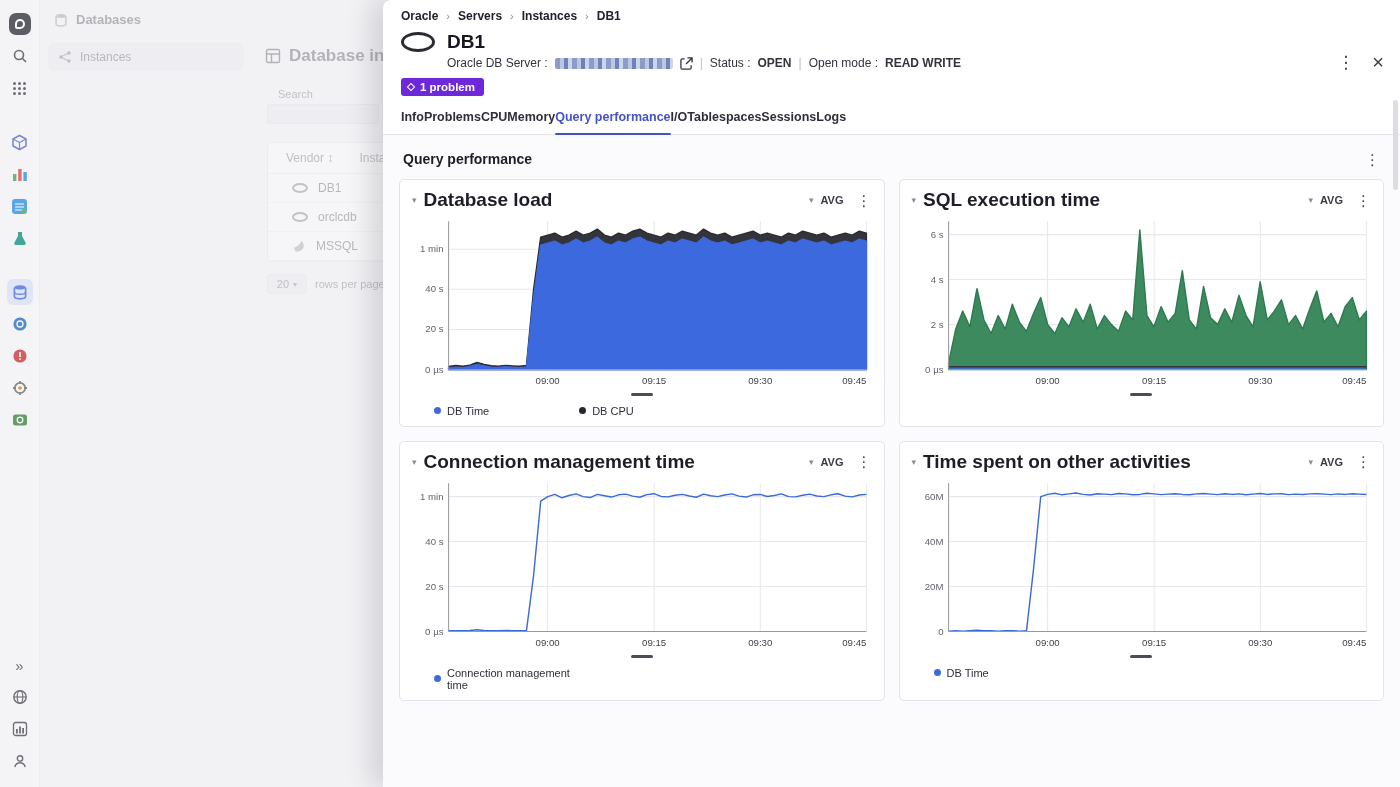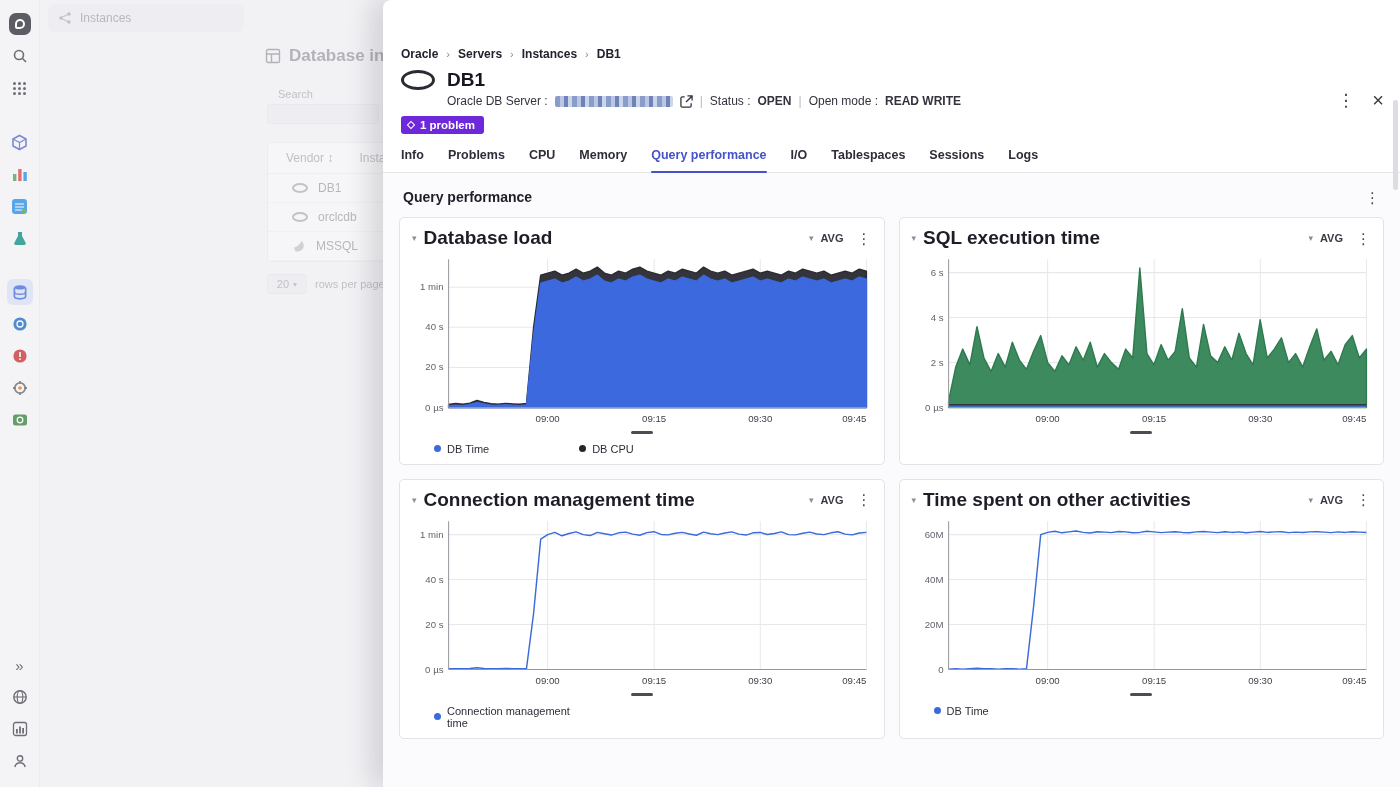--- a/index.html
+++ b/index.html
@@ -27,37 +27,37 @@
   .bg-search { margin-left:15px; width:112px; height:20px; background:#e7e7ec; border:1px solid #d9d9e0; border-radius:3px; }
   .bg-table { margin:18px 0 0 15px; width:360px; border:1px solid #e2e2e8; border-radius:4px; background:#fff; font-size:12px; }
   .bg-table .thr { display:flex; gap:26px; padding:8px 10px 8px 18px; color:#55555f; border-bottom:1px solid #e6e6ec; }
   .bg-table .tr { display:flex; align-items:center; gap:10px; padding:7px 10px 7px 24px; border-bottom:1px solid #eeeef2; color:#3a3a46; cursor:pointer; }
   .oracle-oval { width:16px; height:10px; border:2px solid #60606a; border-radius:50%; display:inline-block; }
   .bg-pager { display:flex; align-items:center; gap:8px; margin:12px 0 0 15px; font-size:11px; color:#55555f; }
   .bg-select { width:40px; height:20px; background:#e7e7ec; border:1px solid #d9d9e0; border-radius:3px; display:flex; align-items:center; justify-content:center; gap:4px; font-size:11px; cursor:pointer; }
 
   
   .panel { position:absolute; left:383px; top:0; width:1017px; height:787px; background:#fff; z-index:10; border-radius:8px 0 0 8px; box-shadow:-10px 0 28px rgba(20,20,40,.16); display:flex; flex-direction:column; }
-  .crumbs { padding:9px 18px 2px; font-size:12px; display:flex; gap:8px; align-items:center;margin-top:38px; }
+  .crumbs { padding:9px 18px 2px; font-size:12px; display:flex; gap:8px; align-items:center; }
   .crumbs .c { font-weight:600; color:#22222e; cursor:pointer; }
   .crumbs .sep { color:#8a8a95; font-size:11px; }
   .p-head { padding:6px 18px 0; position:relative; }
   .p-title-row { display:flex; align-items:center; gap:12px; }
   .oracle-logo { width:34px; height:20px; border:3.5px solid #2b2b33; border-radius:50%; }
   .p-title { font-size:19px; font-weight:700; color:#17171f; }
   .p-sub { margin:3px 0 0 46px; display:flex; align-items:center; gap:7px; font-size:12px; color:#33333e; }
   .p-sub b { font-weight:700; }
   .redacted { display:inline-block; width:118px; height:11px; border-radius:2px; background:repeating-linear-gradient(90deg,#8a9cc8 0 5px,#bcc6e2 5px 9px,#6f83b8 9px 13px,#ccd4ea 13px 17px); filter:blur(.5px); }
   .pipe { color:#b9b9c2; }
   .ext-link { width:13px; height:13px; cursor:pointer; }
   .badge { margin:8px 0 0 0; display:inline-flex; align-items:center; gap:6px; background:#6d28d9; color:#fff; font-size:11.5px; font-weight:600; padding:3px 9px 3px 7px; border-radius:3px; cursor:pointer; }
   .badge .diamond { width:6px; height:6px; border:1.5px solid #fff; transform:rotate(45deg); display:inline-block; }
   .p-actions { position:absolute; right:16px; top:26px; display:flex; gap:18px; align-items:center; }
   .p-actions span { font-size:17px; color:#3a3a44; cursor:pointer; }
-  .tabs { display:flex; gap:24px; padding:14px 18px 0; border-bottom:1px solid #e4e4e9; }
+  .tabs { display:flex; padding:14px 18px 0; border-bottom:1px solid #e4e4e9; }
   .tab { font-size:12.5px; font-weight:600; color:#2e2e3a; padding-bottom:10px; cursor:pointer; position:relative; white-space:nowrap; }
   .tab.active { color:#4552c9; }
   .tab.active::after { content:""; position:absolute; left:0; right:0; bottom:-1px; height:2.5px; background:#4552c9; border-radius:2px; }
   .p-body { flex:1; background:#fbfbfd; padding:14px 16px 10px; overflow:hidden; }
   .sec-head { display:flex; align-items:center; justify-content:space-between; padding:2px 4px 12px; }
   .sec-title { font-size:14px; font-weight:700; color:#1d1d27; }
   .kebab { font-size:15px; color:#4a4a55; cursor:pointer; line-height:1; }
   .cards { display:grid; grid-template-columns:1fr 1fr; gap:14px; }
   .card { background:#fff; border:1px solid #e2e2e8; border-radius:5px; padding:9px 12px 7px; }
   .card-head { display:flex; align-items:center; gap:7px; }
@@ -188,20 +188,27 @@
     <div class="ricon">
       <svg width="16" height="16" viewBox="0 0 16 16">
           <circle cx="8" cy="5.4" r="2.7" fill="none" stroke="#3c3c46" stroke-width="1.4"></circle>
           <path d="M2.8 14c.7-2.8 2.8-4.2 5.2-4.2s4.5 1.4 5.2 4.2" fill="none" stroke="#3c3c46" stroke-width="1.4"></path>
         </svg>
     </div>
   </div>
 </div>
 
 <div class="bg-nav">
+  <div class="hd">
+    <svg width="14" height="14" viewBox="0 0 16 16">
+        <ellipse cx="8" cy="3.4" rx="5.6" ry="2.2" fill="#7a7a85"></ellipse>
+        <path d="M2.4 3.4v9.2c0 1.2 2.5 2.2 5.6 2.2s5.6-1 5.6-2.2V3.4" fill="none" stroke="#7a7a85" stroke-width="1.7"></path>
+      </svg>
+    <span>Databases</span>
+  </div>
   <div class="item active">
     <svg width="14" height="14" viewBox="0 0 16 16">
         <circle cx="3.5" cy="8" r="2" fill="#55555f"></circle>
         <circle cx="12.5" cy="3.5" r="2" fill="#55555f"></circle>
         <circle cx="12.5" cy="12.5" r="2" fill="#55555f"></circle>
         <path d="M5 7l6-3M5 9l6 3" stroke="#55555f" stroke-width="1.2"></path>
       </svg>
     <span>Instances</span>
   </div>
 </div>

